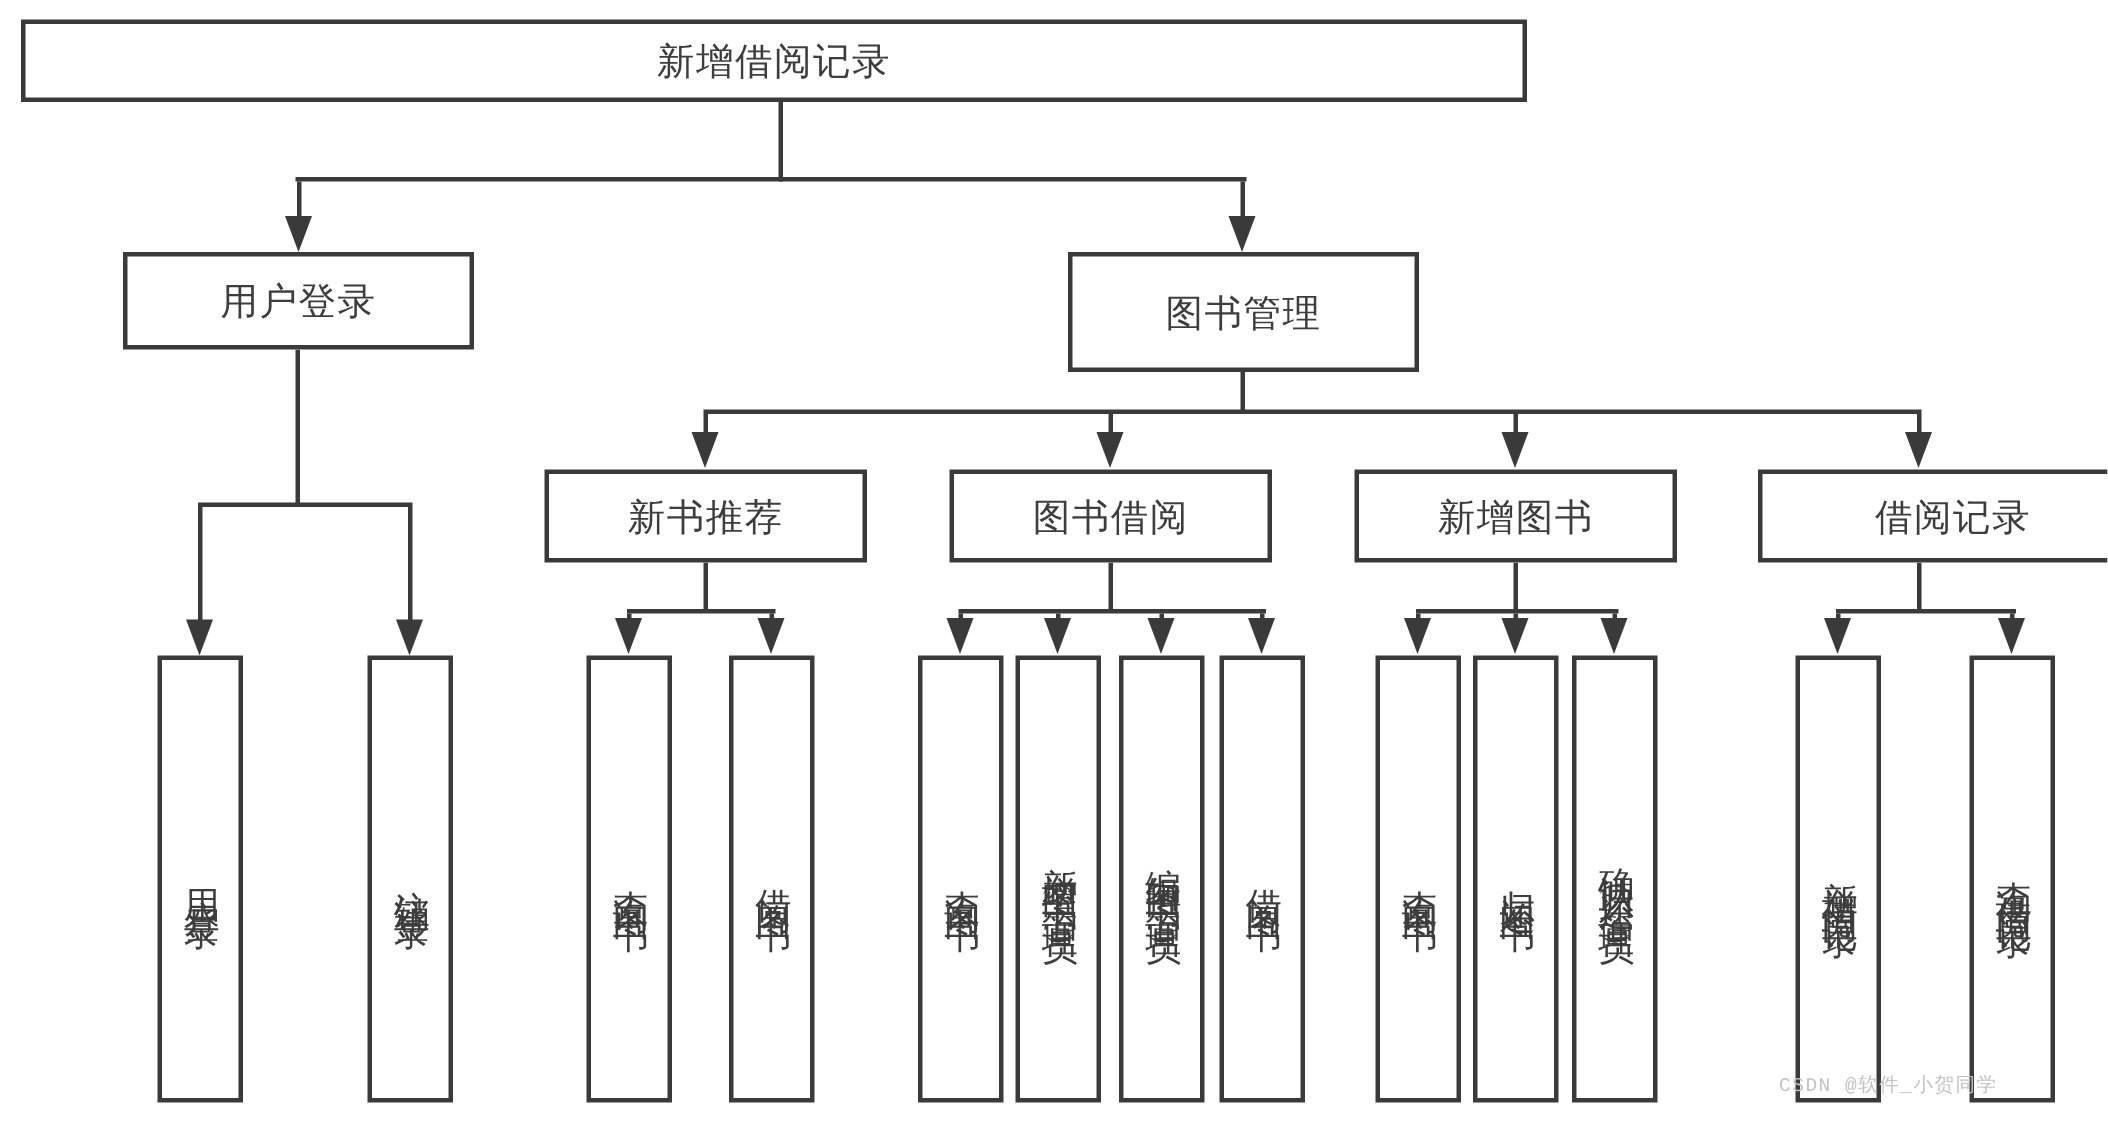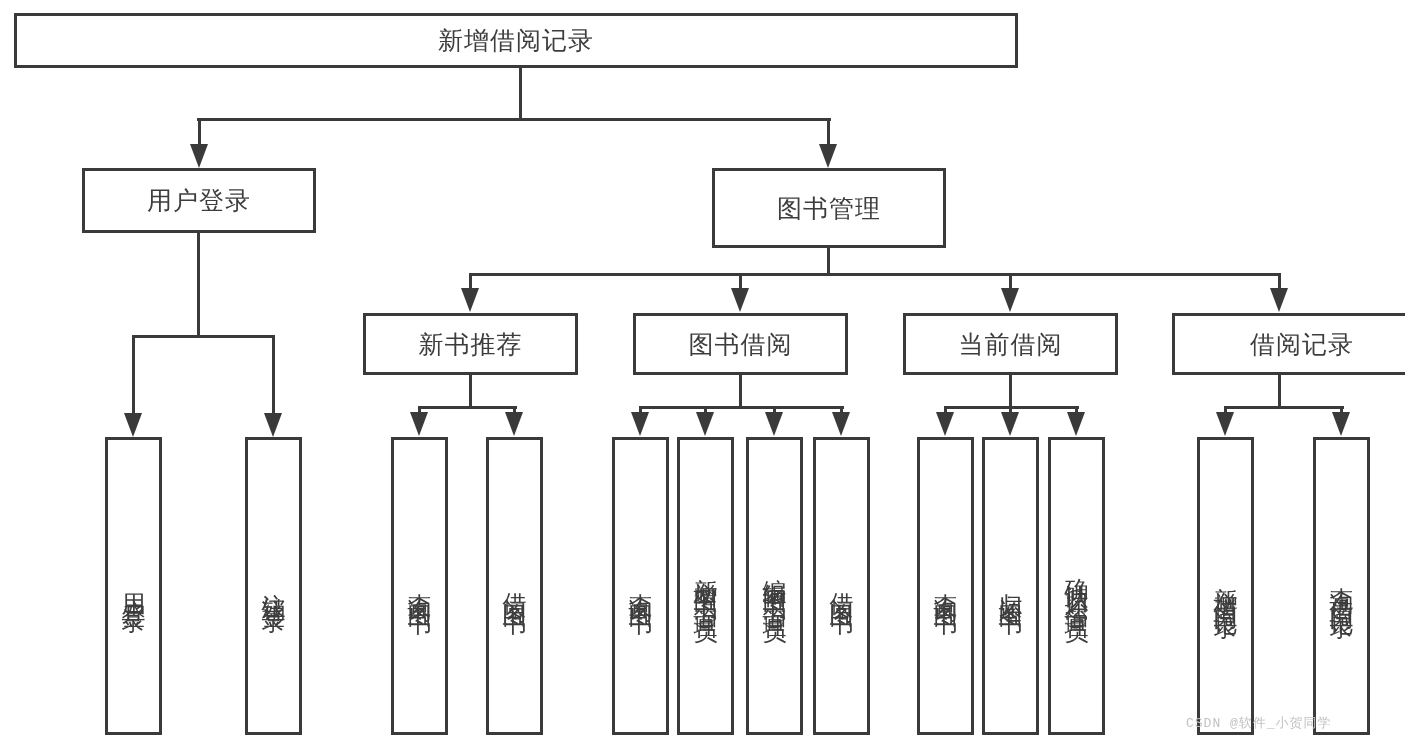--- a/index.html
+++ b/index.html
@@ -94,21 +94,21 @@
   <div class="arrow" style="left:461px;top:288px"></div>
   <div class="line" style="left:739px;top:276px;width:3px;height:14px"></div>
   <div class="arrow" style="left:731px;top:288px"></div>
   <div class="line" style="left:1009px;top:276px;width:3px;height:14px"></div>
   <div class="arrow" style="left:1001px;top:288px"></div>
   <div class="line" style="left:1278px;top:276px;width:3px;height:14px"></div>
   <div class="arrow" style="left:1270px;top:288px"></div>
 
   <div class="box" style="left:633px;top:313px;width:215px;height:62px">图书借阅</div>
   <div class="box" style="left:363px;top:313px;width:215px;height:62px">新书推荐</div>
-  <div class="box" style="left:903px;top:313px;width:215px;height:62px">当前借阅</div>
+  <div class="box" style="left:903px;top:313px;width:215px;height:62px">新增图书</div>
   <div class="box" style="left:1172px;top:313px;width:260px;height:62px">借阅记录</div>
 
   <div class="line" style="left:469px;top:375px;width:3px;height:33px"></div>
   <div class="line" style="left:418px;top:406px;width:99px;height:3px"></div>
   <div class="line" style="left:418px;top:409px;width:3px;height:5px"></div>
   <div class="arrow" style="left:410px;top:412px"></div>
   <div class="line" style="left:513px;top:409px;width:3px;height:5px"></div>
   <div class="arrow" style="left:505px;top:412px"></div>
 
   <div class="line" style="left:739px;top:375px;width:3px;height:33px"></div>

